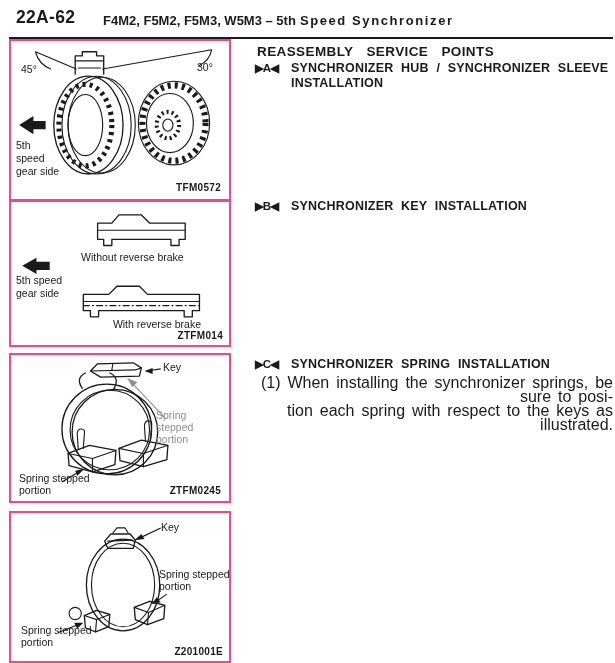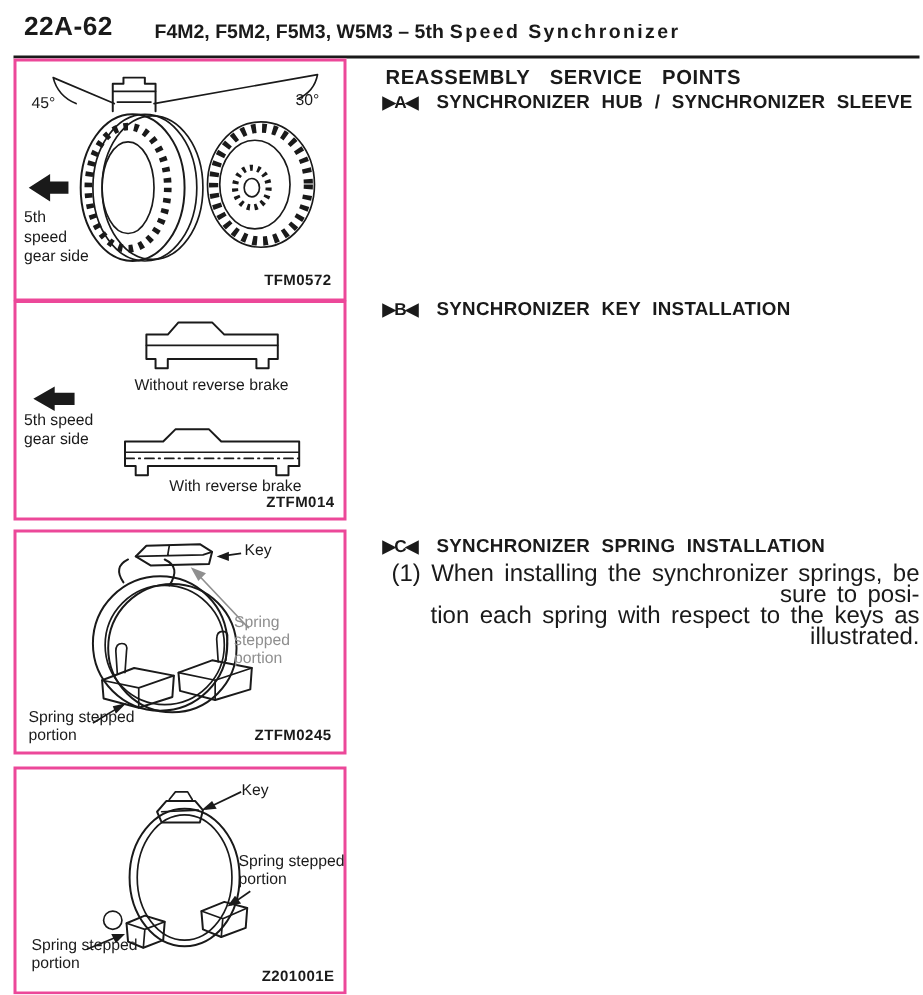--- a/index.html
+++ b/index.html
@@ -101,21 +101,21 @@
         <path class="ink thin" d="M85,27 H171"></path>
       </g>
 
       <g>
         <path class="ink" d="M71,90 L96,90 L104,82 L126,82 L134,90 L185,90 L185,106 L178,106 L178,112 L170,112 L170,106 L86,106 L86,112 L78,112 L78,106 L71,106 Z"></path>
         <path class="ink thin" d="M71,97 H185"></path>
         <path class="ink thin" stroke-dasharray="6 3 1 3" d="M71,101 H185"></path>
       </g>
       <polygon class="solid" points="11,62 25,54 25,58 38,58 38,66 25,66 25,70"></polygon>
     </svg>
-    <div class="figlabel" style="left:70px;top:49px;width:120px;text-align:center;">Without reverse brake</div>
+    <div class="figlabel" style="left:70px;top:49px;width:120px;text-align:left;">Without reverse brake</div>
     <div class="figlabel stack" style="left:5px;top:72px;line-height:13px;">
       <span>5th speed</span>
       <span>gear side</span>
     </div>
     <div class="figlabel" style="left:70px;top:116px;width:120px;text-align:right;">With reverse brake</div>
     <div class="figcode" style="right:6px;bottom:4px;">ZTFM014</div>
   </div>
 
   <div class="figbox fig3">
     <svg viewBox="0 0 214 142">
@@ -204,20 +204,21 @@
     <div class="figlabel" style="left:148px;top:55px;width:74px;">Spring stepped portion</div>
     <div class="figlabel" style="left:10px;top:111px;width:86px;">Spring stepped portion</div>
     <div class="figcode" style="right:6px;bottom:4px;">Z201001E</div>
   </div>
 
   <div class="rsp-heading">REASSEMBLY SERVICE POINTS</div>
 
   <div class="svc-point sp-a">
     <span class="marker">▶A◀</span>
     <span class="line1">SYNCHRONIZER HUB / SYNCHRONIZER SLEEVE</span>
+    <span class="line2">INSTALLATION</span>
   </div>
 
   <div class="svc-point sp-b">
     <span class="marker">▶B◀</span>
     <span class="line1">SYNCHRONIZER KEY INSTALLATION</span>
   </div>
 
   <div class="svc-point sp-c">
     <span class="marker">▶C◀</span>
     <span class="line1">SYNCHRONIZER SPRING INSTALLATION</span>

